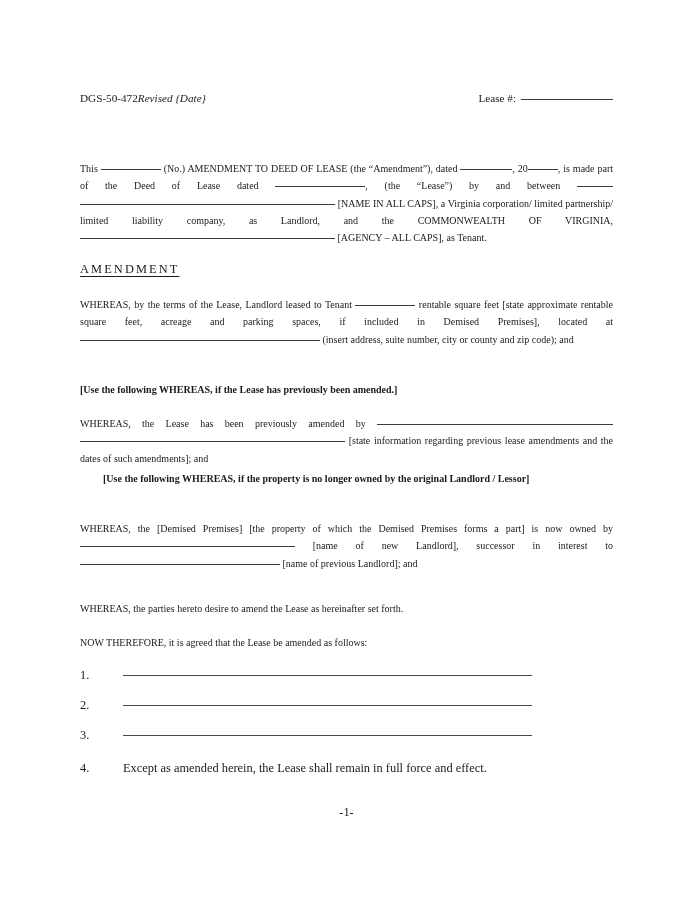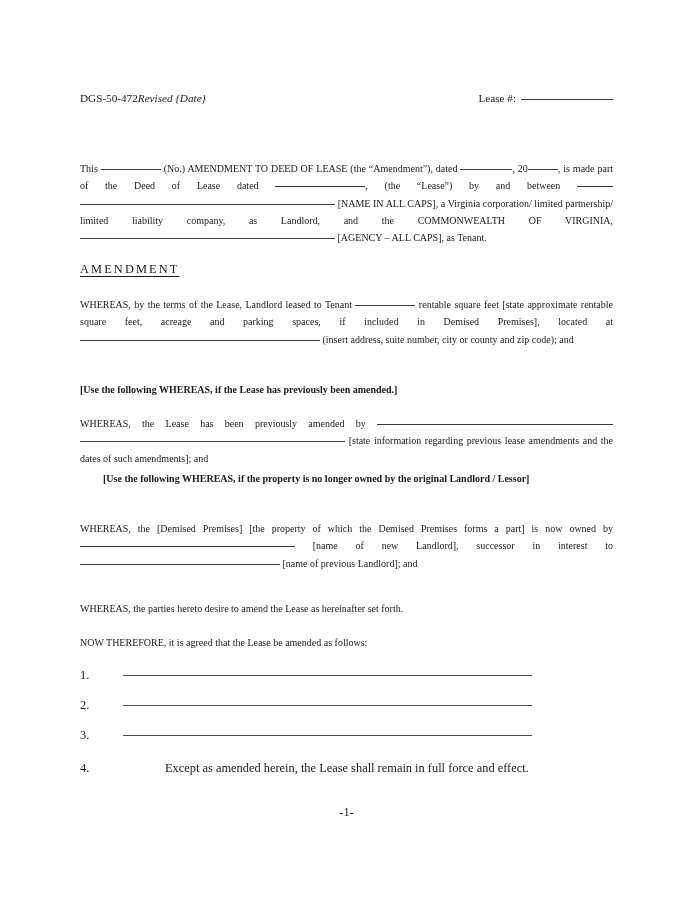--- a/index.html
+++ b/index.html
@@ -134,21 +134,21 @@
     flex: 0 0 43px;
   }
   .num-row .rule {
     flex: 0 0 409px;
     border-bottom: 1.4px solid #4a4a4a;
     height: 0;
     position: relative;
     top: -3px;
   }
   .num-row.text-row { height: auto; }
-  .num-row .item-text { flex: 1 1 auto; margin-left: 42px; }
+  .num-row .item-text { flex: 1 1 auto; }
 
   
   .page-footer {
     position: absolute;
     left: 80px;
     top: 805px;
     width: 533px;
     text-align: center;
     font-size: 12.4px;
   }

